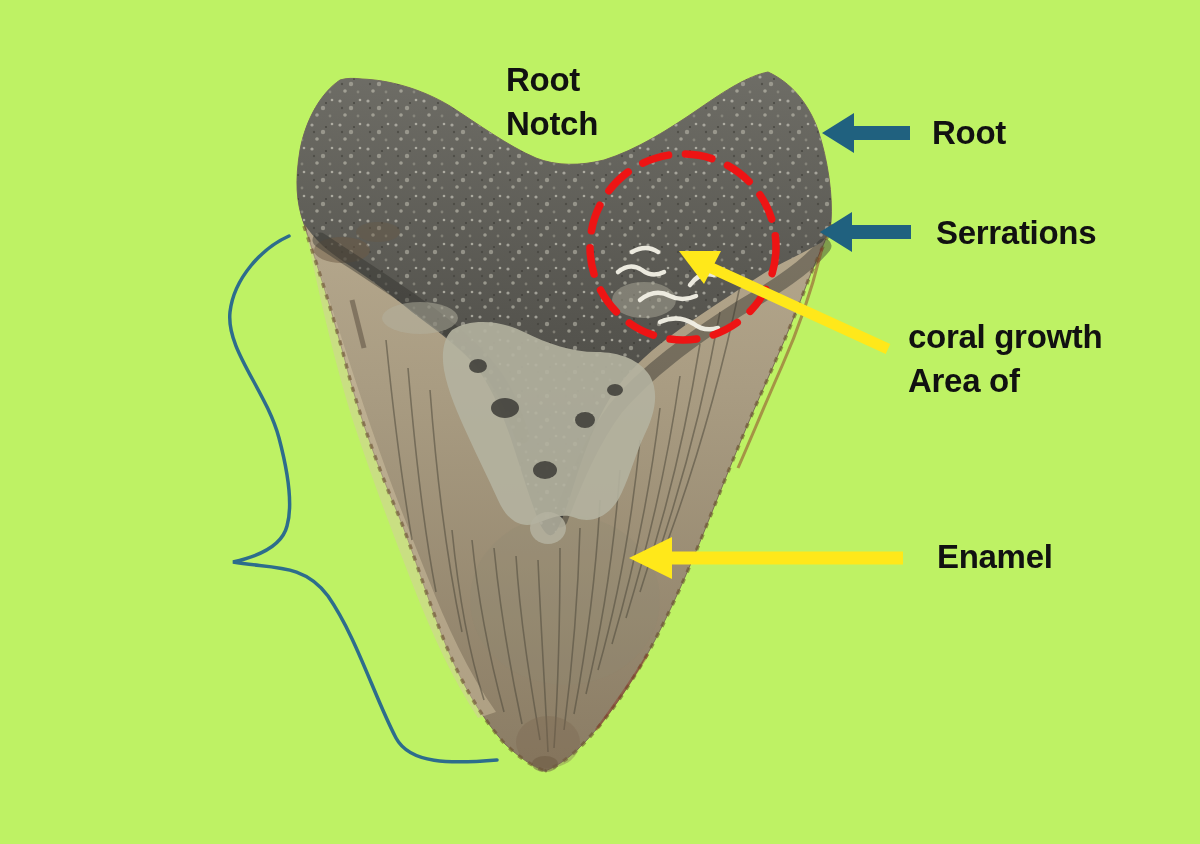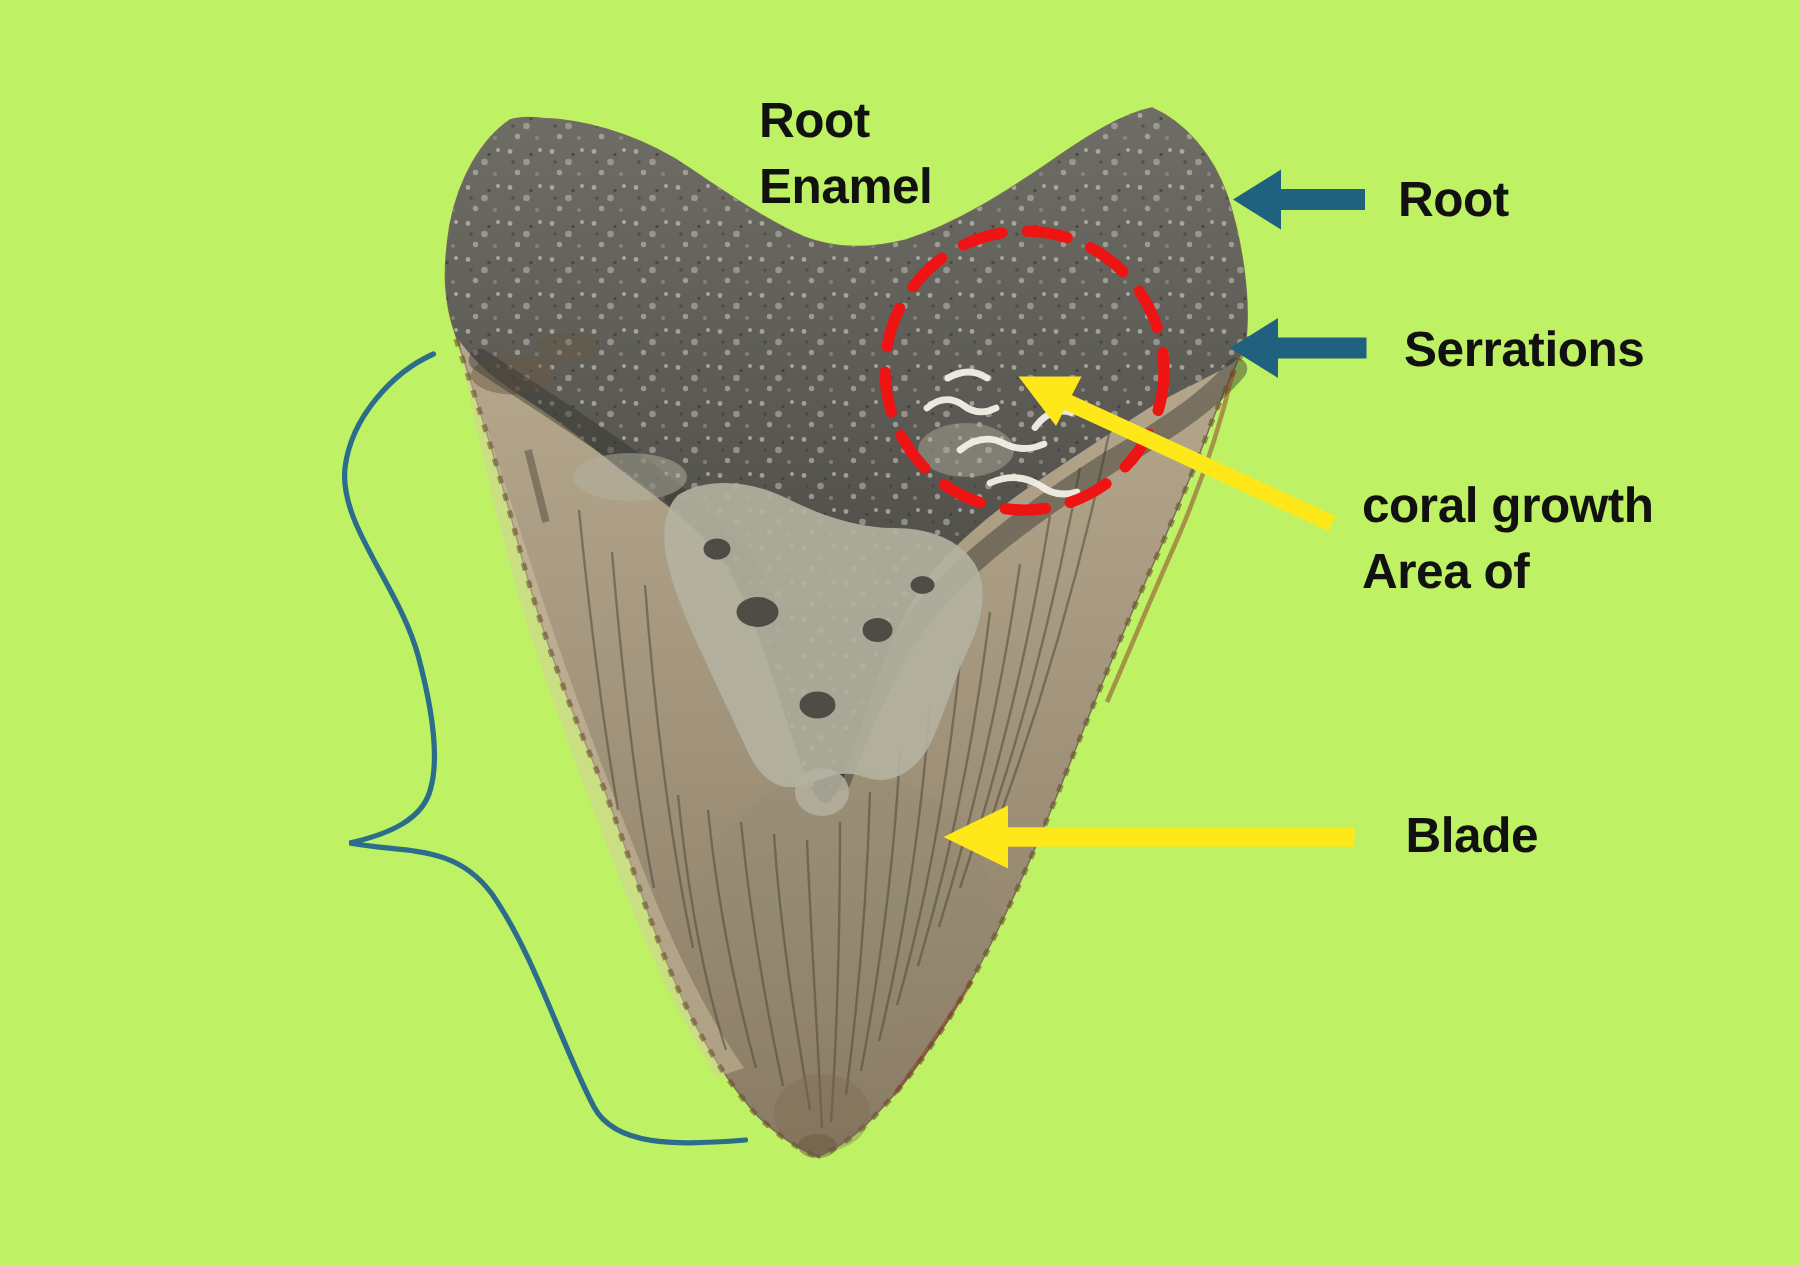--- a/index.html
+++ b/index.html
@@ -224,28 +224,28 @@
              C 226 350 266 390 279 438
              C 288 472 293 505 287 526
              C 282 546 260 556 233 562
              C 270 569 303 562 328 596
              C 357 638 374 696 396 738
              C 410 764 450 764 497 760"></path>
   </svg>
 
   <div class="lbl" style="left:506px;top:58px;">
     <span>Root</span>
-    <span>Enamel</span>
+    <span>Notch</span>
   </div>
 
   <div class="lbl" style="left:932px;top:111px;">Root</div>
 
   <div class="lbl" style="left:936px;top:211px;">Serrations</div>
 
   <div class="lbl" style="left:908px;top:315px;">
     <span>coral growth</span>
     <span>Area of</span>
   </div>
 
-  <div class="lbl" style="left:937px;top:535px;">Blade</div>
+  <div class="lbl" style="left:937px;top:535px;">Enamel</div>
 
 
 </div>
 
 </body></html>

